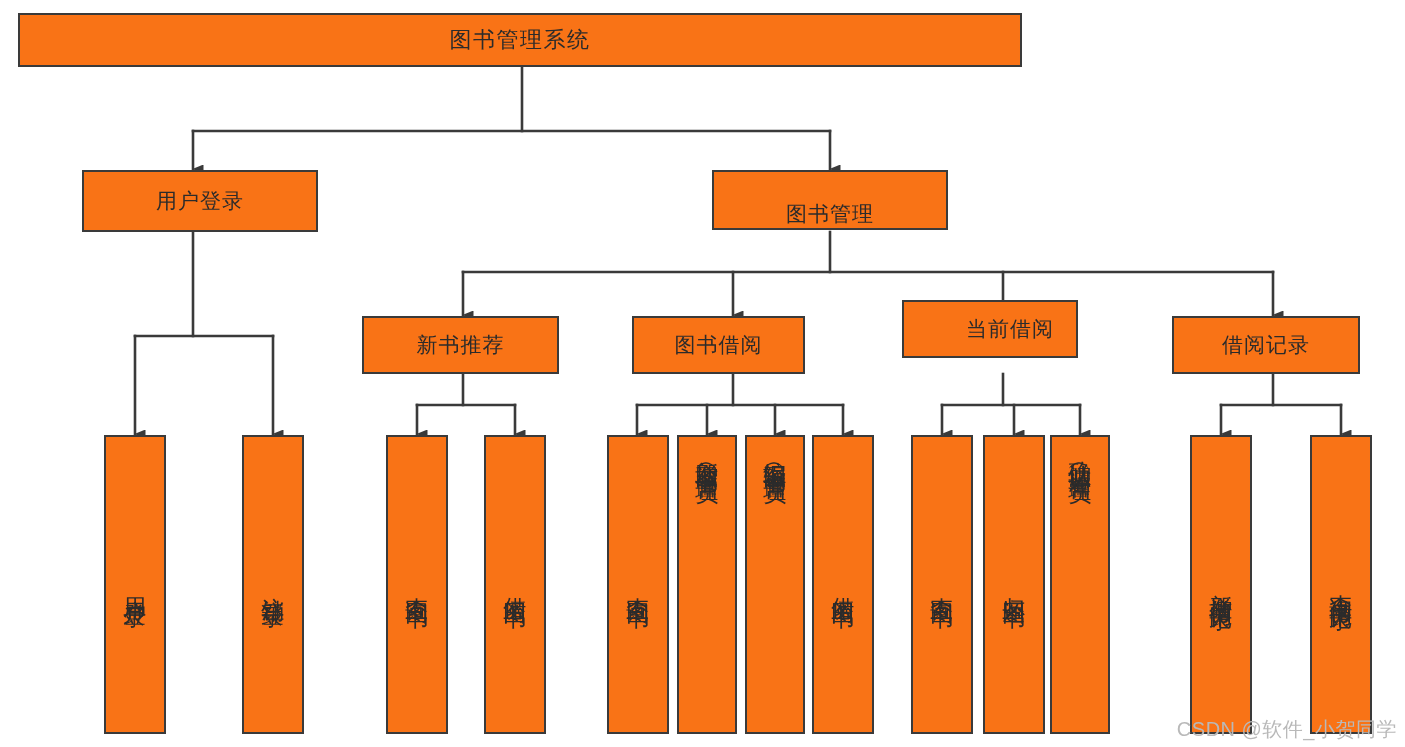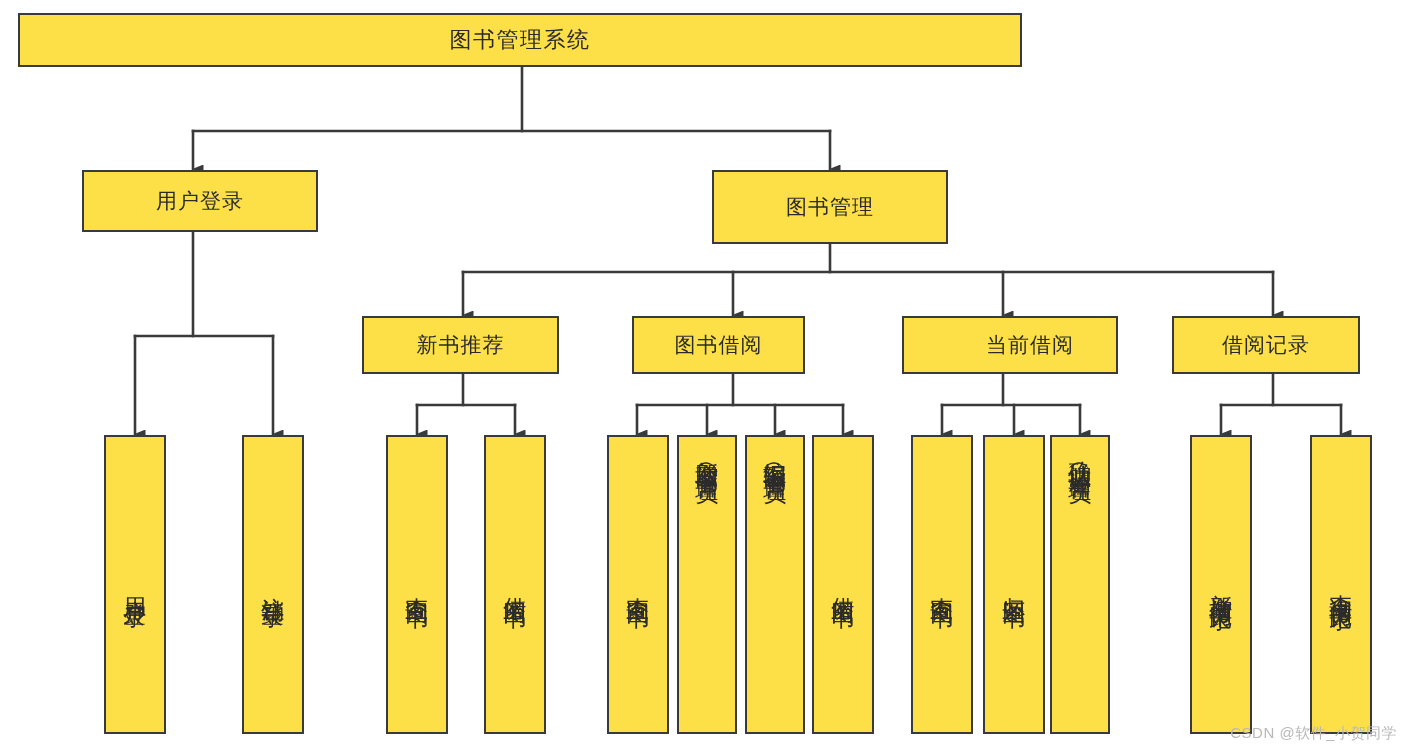--- a/index.html
+++ b/index.html
@@ -20,21 +20,21 @@
     left: 0;
     top: 0;
     width: 1405px;
     height: 747px;
     pointer-events: none;
   }
   .node {
     position: absolute;
     box-sizing: border-box;
     border: 2.5px solid #3a3a3a;
-    background: #fde047;
+    background: #f97316;
     display: flex;
     align-items: center;
     justify-content: center;
     color: #2b2b2b;
   }
   .node.h {
     font-size: 21px;
     letter-spacing: 1px;
   }
   .node.root {
@@ -59,21 +59,21 @@
     white-space: nowrap;
     color: #2b2b2b;
   }
   .htext {
     white-space: nowrap;
   }
   #watermark {
     position: absolute;
     right: 8px;
     bottom: 4px;
-    font-size: 15px;
+    font-size: 20px;
     color: #b9b9b9;
     letter-spacing: 0.5px;
     white-space: nowrap;
     margin-left: 48px;
   }
 </style>
 </head>
 <body>
 
 <div id="stage">
@@ -122,32 +122,32 @@
   </svg>
 
   <div class="node root" id="root-node" style="left: 18px; top: 13px; width: 1004px; height: 54px;">
     <span class="htext">图书管理系统</span>
   </div>
 
   <div id="level1-layer">
       <div class="node h" style="left: 82px; top: 170px; width: 236px; height: 62px;">
         <span class="htext">用户登录</span>
       </div>
-      <div class="node h" style="left: 712px; top: 170px; width: 236px; height: 74px;">
+      <div class="node h" style="left: 712px; top: 170px; width: 236px; height: 60px; align-items: flex-end;">
         <span class="htext">图书管理</span>
       </div>
     </div>
   <div id="level2-layer">
       <div class="node h" style="left: 362px; top: 316px; width: 197px; height: 58px;">
         <span class="htext">新书推荐</span>
       </div>
       <div class="node h" style="left: 632px; top: 316px; width: 173px; height: 58px;">
         <span class="htext">图书借阅</span>
       </div>
-      <div class="node h" style="left: 902px; top: 316px; width: 216px; height: 58px; padding-left: 40px;">
+      <div class="node h" style="left: 902px; top: 300px; width: 176px; height: 58px; padding-left: 40px;">
         <span class="htext">当前借阅</span>
       </div>
       <div class="node h" style="left: 1172px; top: 316px; width: 188px; height: 58px;">
         <span class="htext">借阅记录</span>
       </div>
     </div>
   <div id="leaf-layer">
       <div class="node v mid" style="left: 104px; top: 435px; width: 62px; height: 299px;">
         <span class="vtext">用户登录</span>
       </div>

